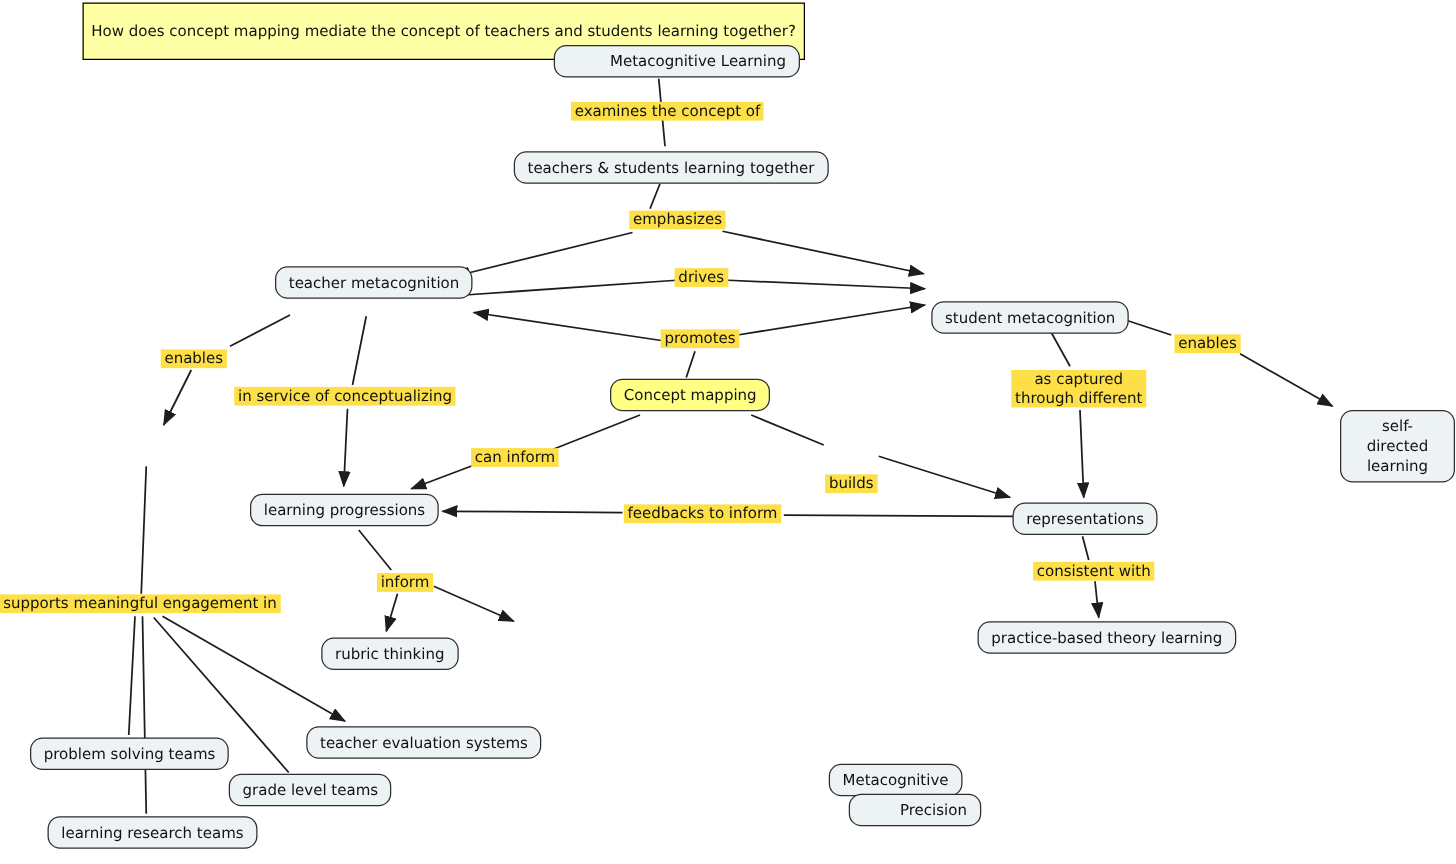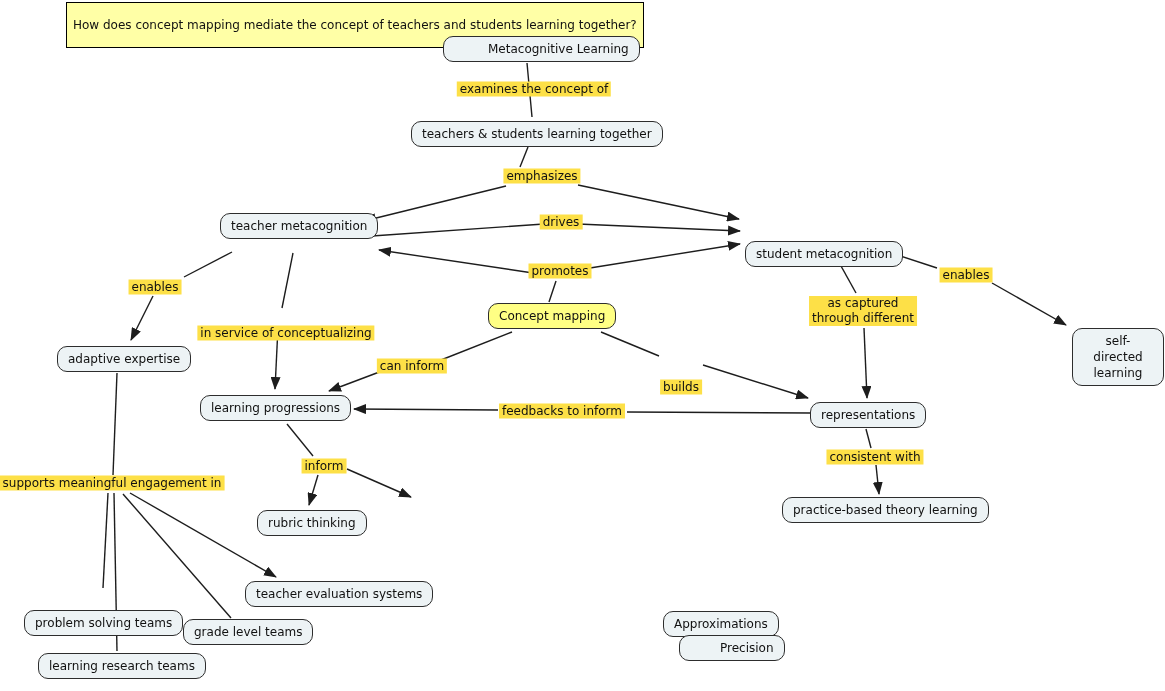--- a/index.html
+++ b/index.html
@@ -91,42 +91,41 @@
     </g>
   </svg>
 
   <div class="title-box" style="left:66px;top:2px;">How does concept mapping mediate the concept of teachers and students learning together?</div>
 
   <div class="link-label" style="left:534px;top:89px;">examines the concept of</div>
   <div class="link-label" style="left:542px;top:176px;">emphasizes</div>
   <div class="link-label" style="left:561px;top:222px;">drives</div>
   <div class="link-label" style="left:560px;top:271px;">promotes</div>
   <div class="link-label" style="left:155px;top:287px;">enables</div>
-  <div class="link-label" style="left:286px;top:317px;margin-top:16px;">in service of conceptualizing</div>
+  <div class="link-label" style="left:276px;top:317px;">in service of conceptualizing</div>
   <div class="link-label" style="left:412px;top:366px;">can inform</div>
   <div class="link-label" style="left:681px;top:359px;margin-top:28px;">builds</div>
   <div class="link-label" style="left:562px;top:411px;">feedbacks to inform</div>
   <div class="link-label" style="left:863px;top:311px;">as captured
 through different</div>
   <div class="link-label" style="left:966px;top:275px;">enables</div>
   <div class="link-label" style="left:875px;top:457px;">consistent with</div>
   <div class="link-label" style="left:324px;top:466px;">inform</div>
   <div class="link-label" style="left:112px;top:483px;">supports meaningful engagement in</div>
 
   <div class="node" style="left:443px;top:36px;padding-left:44px;">Metacognitive Learning</div>
   <div class="node" style="left:411px;top:121px;">teachers &amp; students learning together</div>
   <div class="node" style="left:220px;top:213px;">teacher metacognition</div>
   <div class="node" style="left:745px;top:220px;margin-top:21px;">student metacognition</div>
   <div class="node highlight" style="left:488px;top:303px;">Concept mapping</div>
-  <div class="node" style="left:57px;top:346px;">adaptive expertise</div>
   <div class="node" style="left:200px;top:395px;">learning progressions</div>
   <div class="node" style="left:810px;top:402px;">representations</div>
   <div class="node wrap" style="left:1072px;top:328px;width:92px;">self-directed learning</div>
   <div class="node" style="left:782px;top:497px;">practice-based theory learning</div>
   <div class="node" style="left:257px;top:510px;">rubric thinking</div>
   <div class="node" style="left:245px;top:581px;">teacher evaluation systems</div>
-  <div class="node" style="left:24px;top:590px;margin-top:20px;">problem solving teams</div>
+  <div class="node" style="left:24px;top:590px;">problem solving teams</div>
   <div class="node" style="left:183px;top:619px;">grade level teams</div>
   <div class="node" style="left:38px;top:653px;">learning research teams</div>
-  <div class="node" style="left:663px;top:611px;">Approximations</div>
+  <div class="node" style="left:663px;top:611px;">Metacognitive</div>
   <div class="node" style="left:679px;top:635px;padding-left:40px;">Precision</div>
 
 </div>
 
 </body></html>

